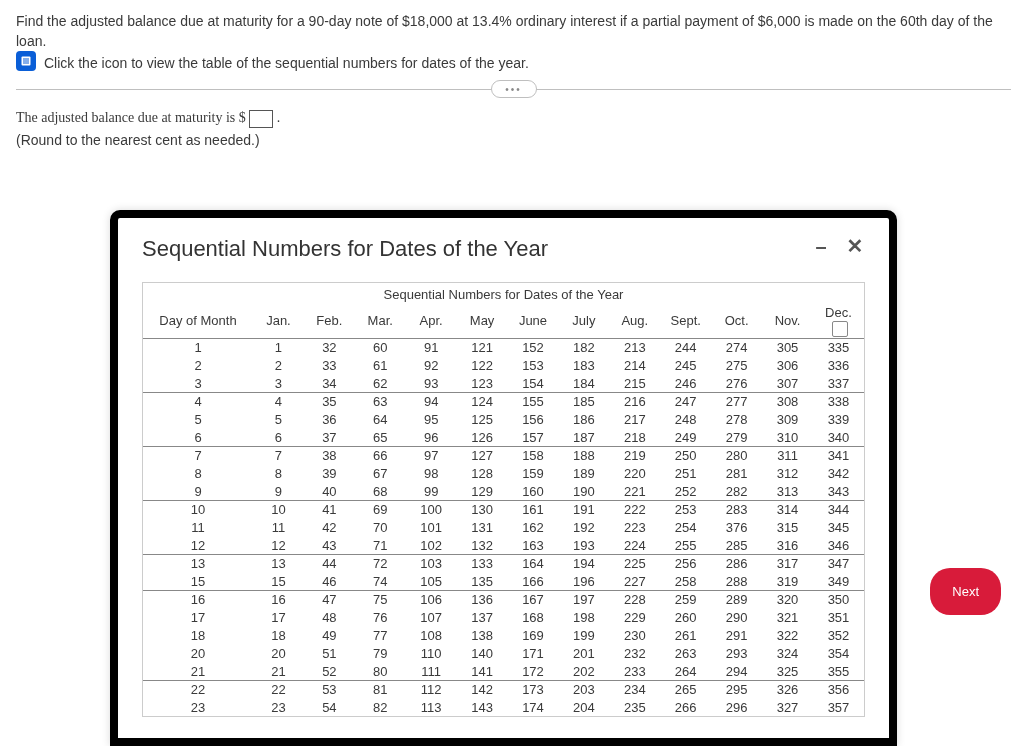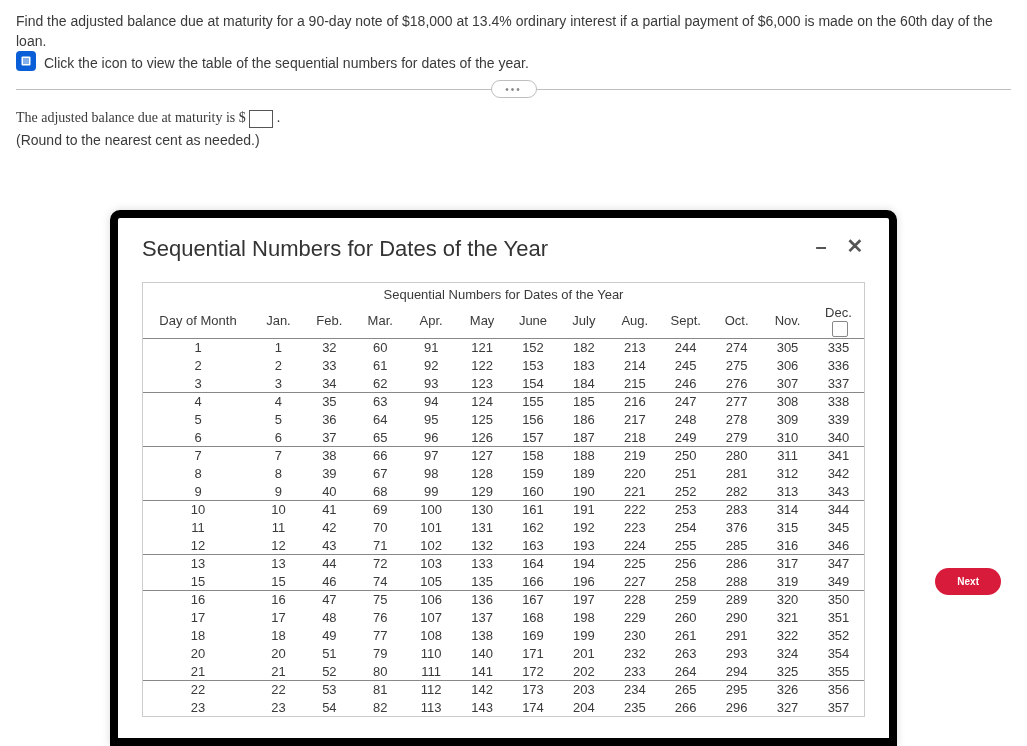--- a/index.html
+++ b/index.html
@@ -78,22 +78,22 @@
   tbody tr.group-top td { border-top: 1px solid #888; }
   .print-icon {
     width: 16px; height: 16px; border: 1px solid #888; border-radius: 2px;
     display: inline-block; vertical-align: middle; margin-left: 4px;
   }
 
   .next-btn {
     position: absolute;
     right: 26px; top: 568px;
     background: #d81b3a; color: #fff;
-    font-size: 10px; font-weight: 700;
-    padding: 8px 22px; border: none; border-radius: 20px;
+    font-size: 13px; font-weight: 400;
+    padding: 16px 22px; border: none; border-radius: 20px;
     cursor: pointer;
   }
 </style>
 </head>
 <body>
 
 <div class="question-text">Find the adjusted balance due at maturity for a 90-day note of $18,000 at 13.4% ordinary interest if a partial payment of $6,000 is made on the 60th day of the loan.</div>
 
 <div class="link-row">
   <span class="link-icon">

